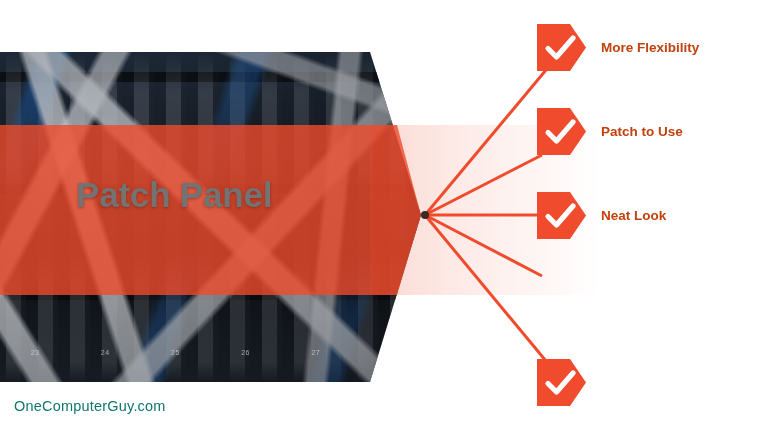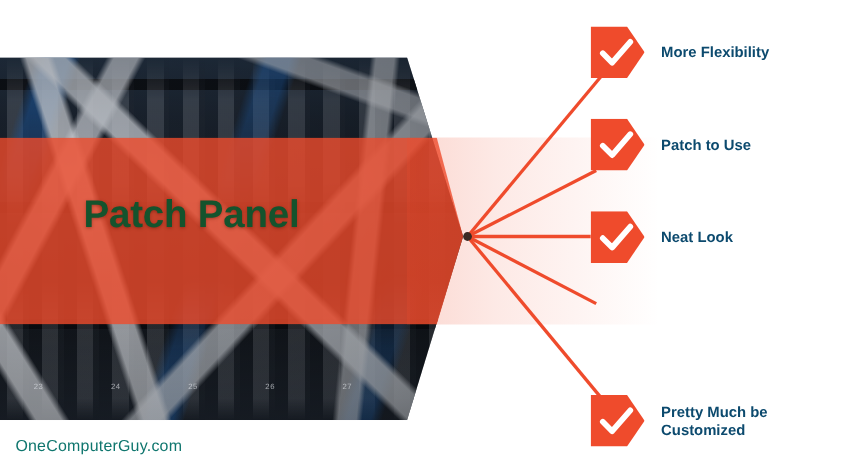--- a/index.html
+++ b/index.html
@@ -131,21 +131,21 @@
     position: absolute;
     left: 370px; top: 0;
     width: 230px;
     height: 170px;
     background: linear-gradient(90deg, rgba(239,75,44,.22) 0%, rgba(239,75,44,.12) 35%, rgba(239,75,44,0) 100%);
   }
   .band-title {
     position: absolute;
     left: 76px;
     top: 50px;
-    color: #14532d;
+    color: #737373;
     font-size: 35px;
     font-weight: bold;
     letter-spacing: -0.2px;
     text-shadow: 0 1px 3px rgba(90,20,8,.45);
     white-space: nowrap;
   }
 
   
   .connectors {
     position: absolute;
@@ -172,21 +172,21 @@
   }
   .tag {
     position: relative;
     width: 49px;
     height: 47px;
     flex: 0 0 49px;
   }
   .tag svg { display: block; }
   .benefit-label {
     margin-left: 15px;
-    color: #0c4a6e;
+    color: #c2410c;
     font-size: 13.5px;
     font-weight: bold;
     line-height: 1.18;
     white-space: pre-line;
   }
 
   
   .watermark {
     position: absolute;
     left: 14px;
@@ -268,21 +268,19 @@
     </div>
 
 
     <div class="benefit-row" style="top:359px;">
       <div class="tag">
         <svg width="49" height="47" viewBox="0 0 49 47">
           <path d="M0 0 H33 L49 23.5 L33 47 H0 Z" fill="#EF4B2C"></path>
           <path d="M11 24.5 L19.5 33 L36 14" stroke="#ffffff" stroke-width="5.2" fill="none" stroke-linecap="round" stroke-linejoin="round"></path>
         </svg>
       </div>
-      <div class="benefit-label">Pretty Much be
-Customized</div>
     </div>
 
   </div>
 
   <div class="watermark">OneComputerGuy.com</div>
 
 </div>
 
 </body></html>

